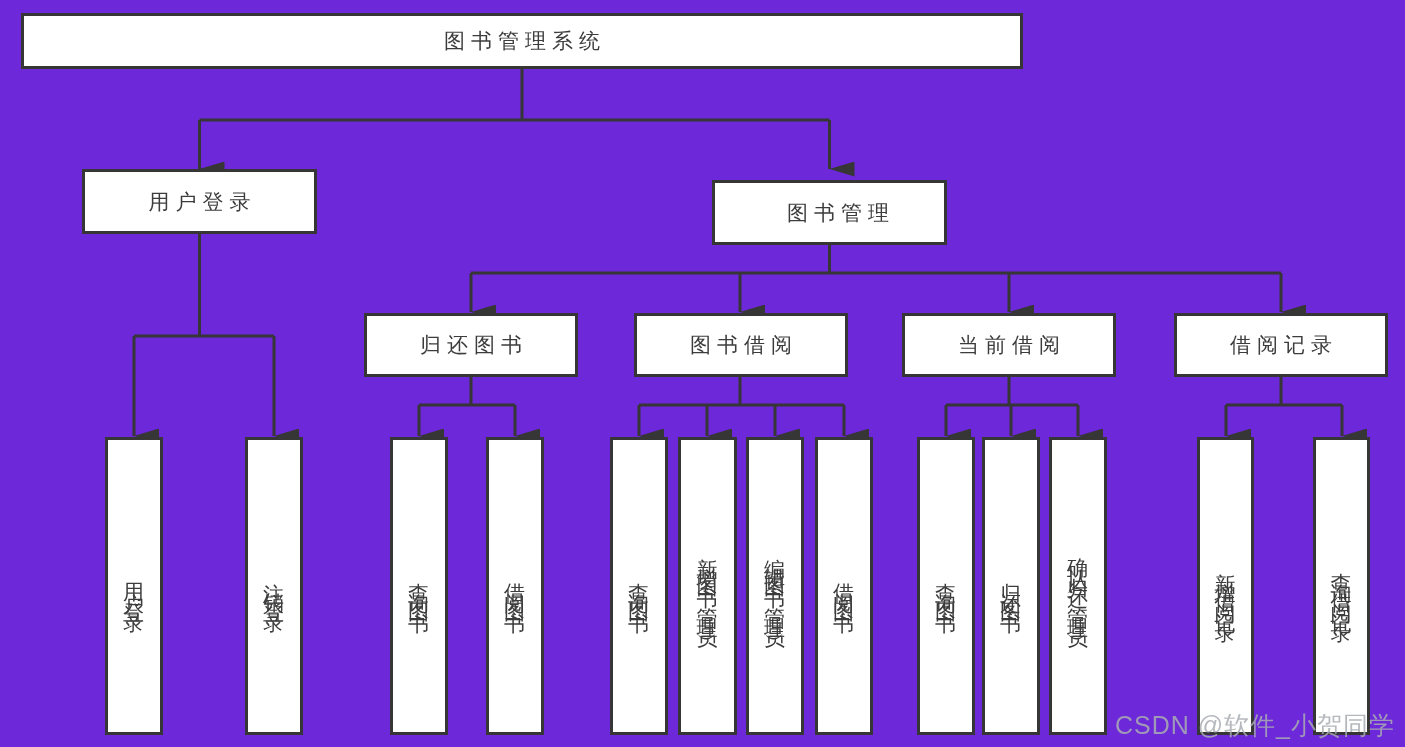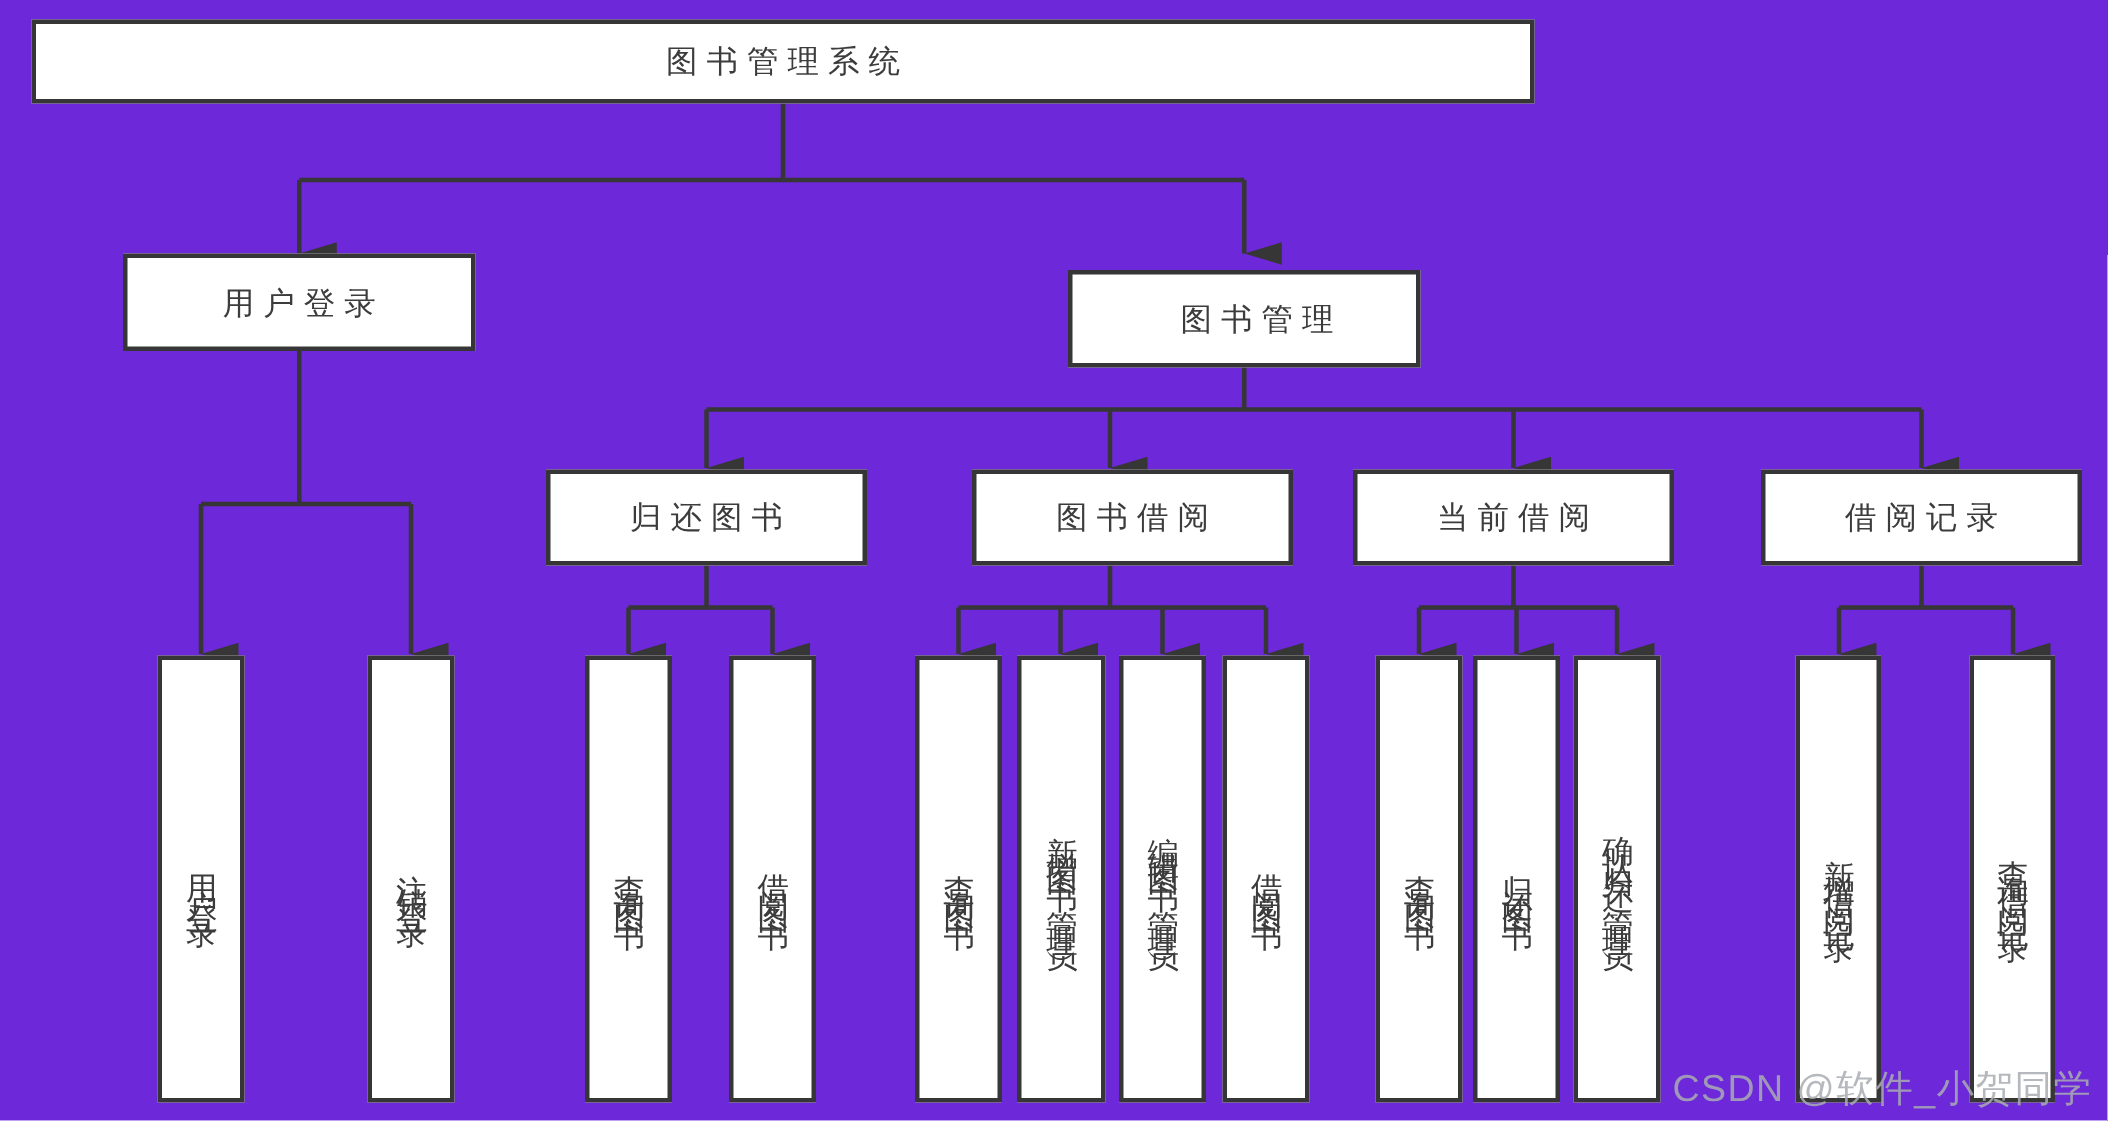--- a/index.html
+++ b/index.html
@@ -109,21 +109,21 @@
   <div class="node" style="left:82px; top:169px; width:235px; height:65px;">
     <span class="hlabel">用户登录</span>
   </div>
   <div class="node" style="left:712px; top:180px; width:235px; height:65px;padding-left:17px;">
     <span class="hlabel">图书管理</span>
   </div>
 
   <div class="node" style="left:364px; top:313px; width:214px; height:64px;">
     <span class="hlabel">归还图书</span>
   </div>
-  <div class="node" style="left:648px; top:313px; width:214px; height:64px;">
+  <div class="node" style="left:634px; top:313px; width:214px; height:64px;">
     <span class="hlabel">图书借阅</span>
   </div>
   <div class="node" style="left:1174px; top:313px; width:214px; height:64px;">
     <span class="hlabel">借阅记录</span>
   </div>
   <div class="node" style="left:902px; top:313px; width:214px; height:64px;">
     <span class="hlabel">当前借阅</span>
   </div>
 
   <div class="node leaf" style="left:105px; top:437px; width:58px; height:298px;">

